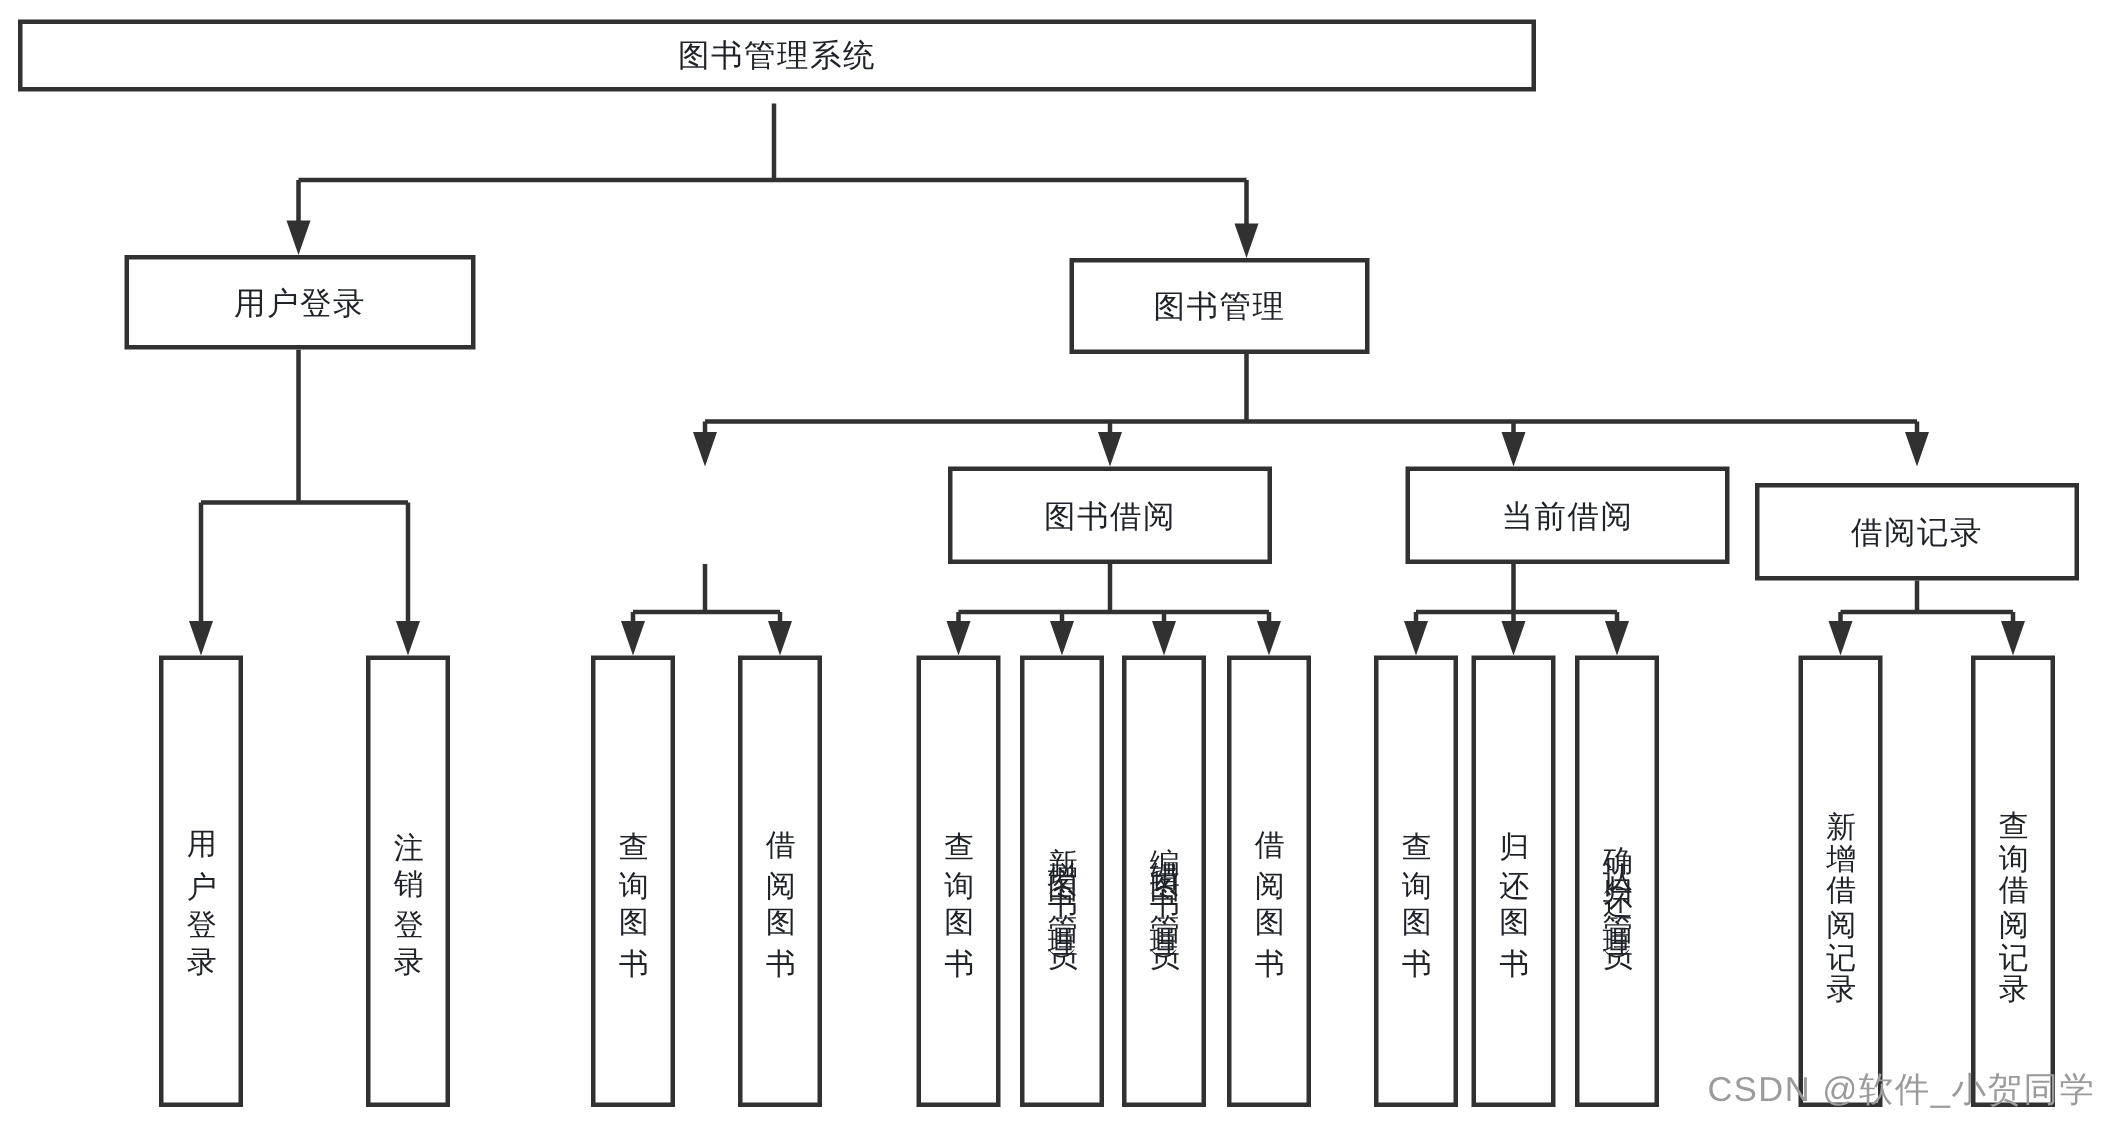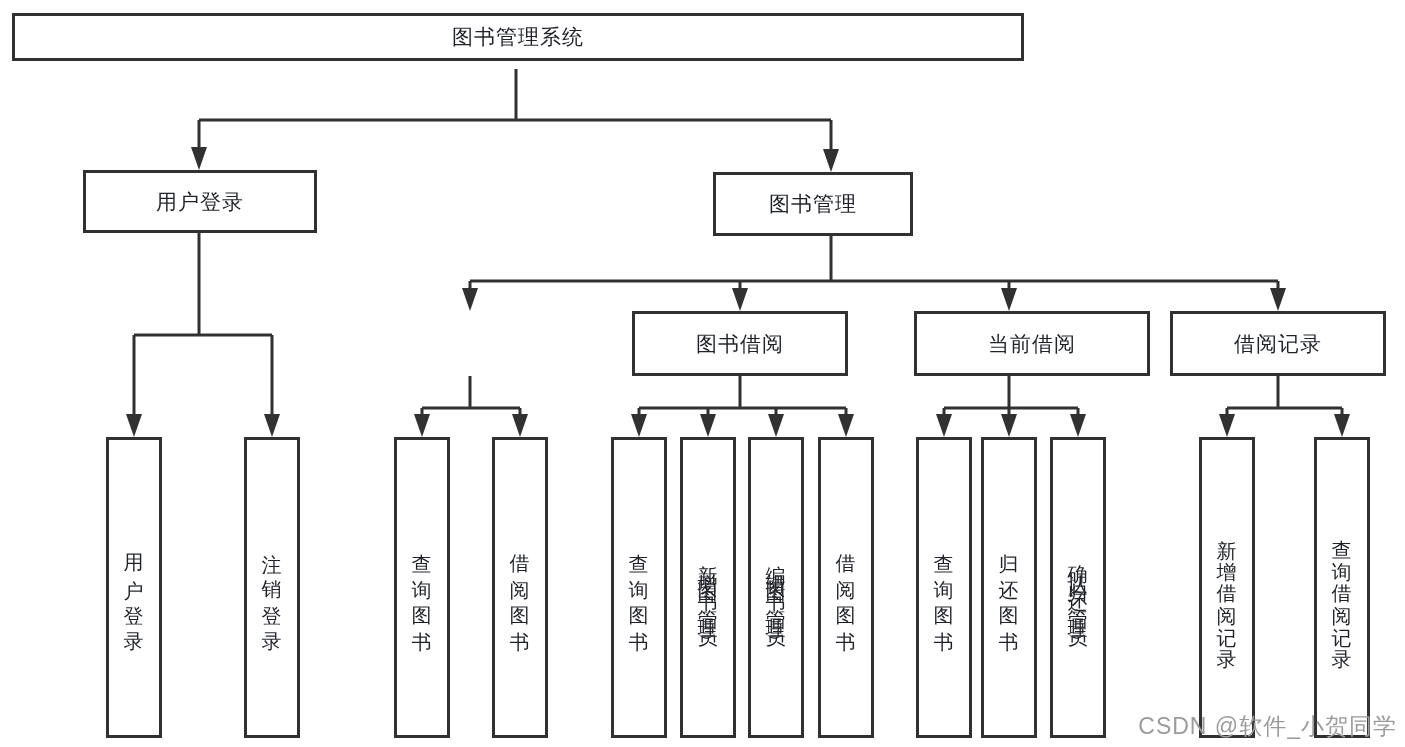--- a/index.html
+++ b/index.html
@@ -121,24 +121,24 @@
   <div class="box hbox" style="left:83px; top:170px; width:234px; height:63px;">
     <span>用户登录</span>
   </div>
   <div class="box hbox" style="left:713px; top:172px; width:200px; height:64px;">
     <span>图书管理</span>
   </div>
 
   <div class="box hbox" style="left:632px; top:311px; width:216px; height:65px;">
     <span>图书借阅</span>
   </div>
-  <div class="box hbox" style="left:914px; top:311px; width:236px; height:65px;">
+  <div class="box hbox" style="left:937px; top:311px; width:216px; height:65px;">
     <span>当前借阅</span>
   </div>
-  <div class="box hbox" style="left:1170px; top:311px; width:216px; height:65px;text-align:right;">
+  <div class="box hbox" style="left:1170px; top:322px; width:216px; height:65px;text-align:right;">
     <span>借阅记录</span>
   </div>
 
   <div class="box leaf" style="left:106px; top:437px; width:56px; height:301px;">
     <span>用户登录</span>
   </div>
   <div class="box leaf" style="left:244px; top:437px; width:56px; height:301px;">
     <span>注销登录</span>
   </div>
   <div class="box leaf" style="left:394px; top:437px; width:56px; height:301px;">

